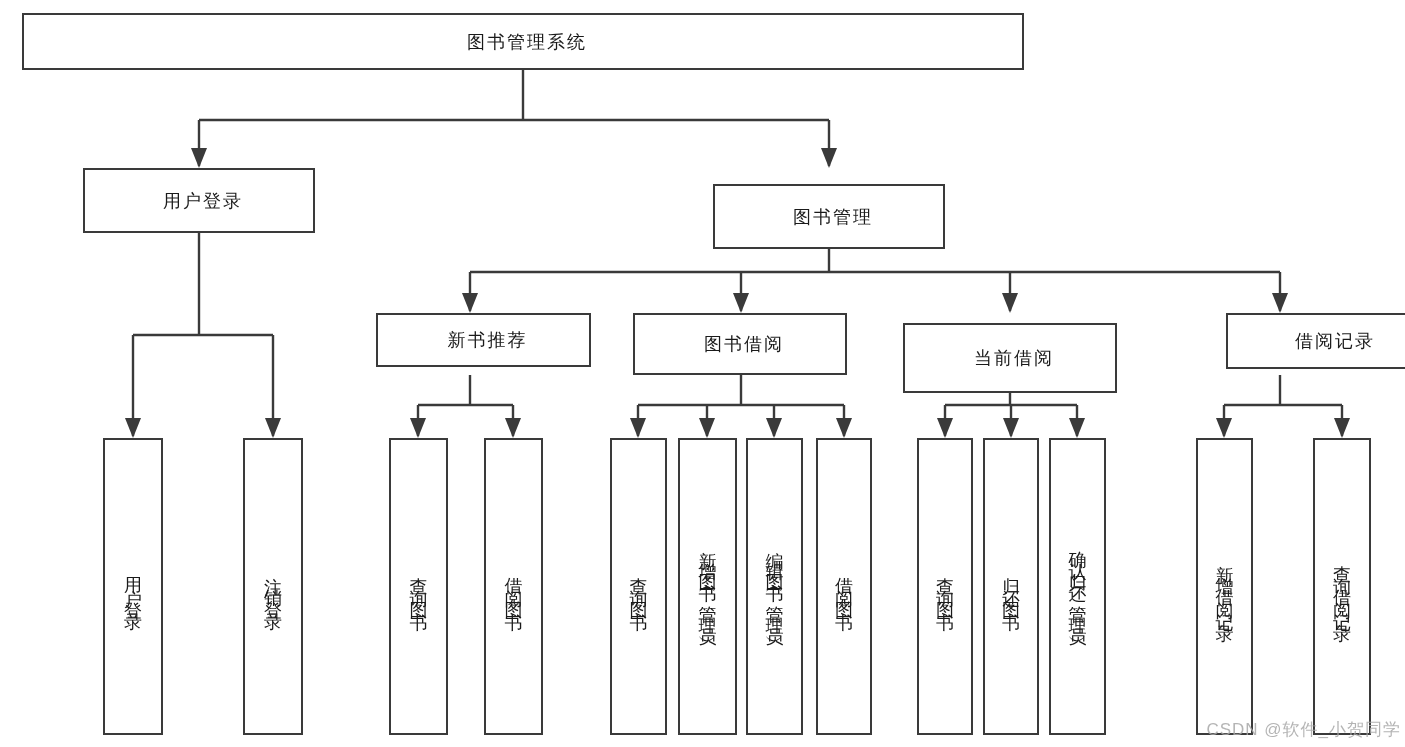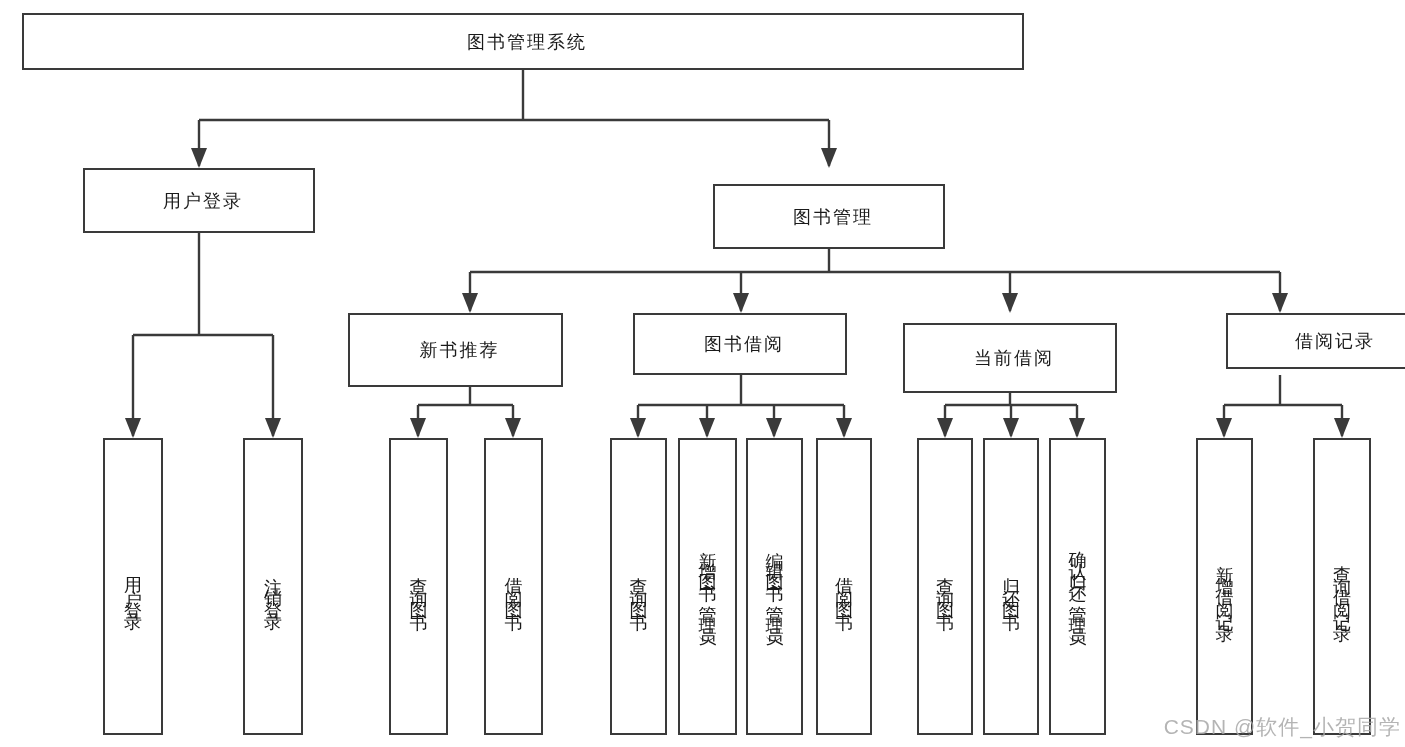--- a/index.html
+++ b/index.html
@@ -35,21 +35,21 @@
     font-size: 18px;
     letter-spacing: 12px;
     line-height: 1;
     text-align: center;
   }
   .node.leaf span.tight { letter-spacing: 11px; }
   .watermark {
     position: absolute;
     right: 4px;
     bottom: 6px;
-    font-size: 21px;
+    font-size: 17px;
     letter-spacing: 1px;
     color: var(--watermark, #a8a8a8);
     opacity: 0.85;
     z-index: 5;
     white-space: nowrap;
   }
 </style>
 </head>
 <body>
 
@@ -121,21 +121,21 @@
     <span>图书管理系统</span>
   </div>
 
   <div class="node h" style="left:83px; top:168px; width:232px; height:65px;">
     <span>用户登录</span>
   </div>
   <div class="node h" style="left:713px; top:184px; width:232px; height:65px;">
     <span>图书管理</span>
   </div>
 
-  <div class="node h" style="left:348px; top:313px; width:215px; height:74px;text-align:center;">
+  <div class="node h" style="left:376px; top:313px; width:215px; height:54px;text-align:center;">
     <span>新书推荐</span>
   </div>
   <div class="node h" style="left:633px; top:313px; width:214px; height:62px;justify-content:center;">
     <span>图书借阅</span>
   </div>
   <div class="node h" style="left:903px; top:323px; width:214px; height:70px;">
     <span>当前借阅</span>
   </div>
   <div class="node h" style="left:1226px; top:313px; width:210px; height:56px;">
     <span>借阅记录</span>

